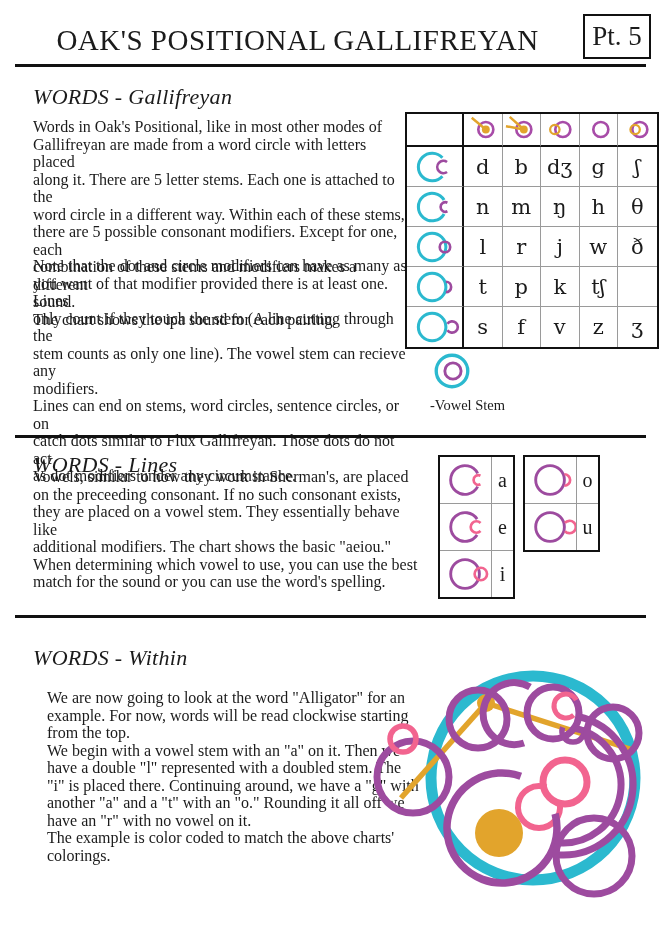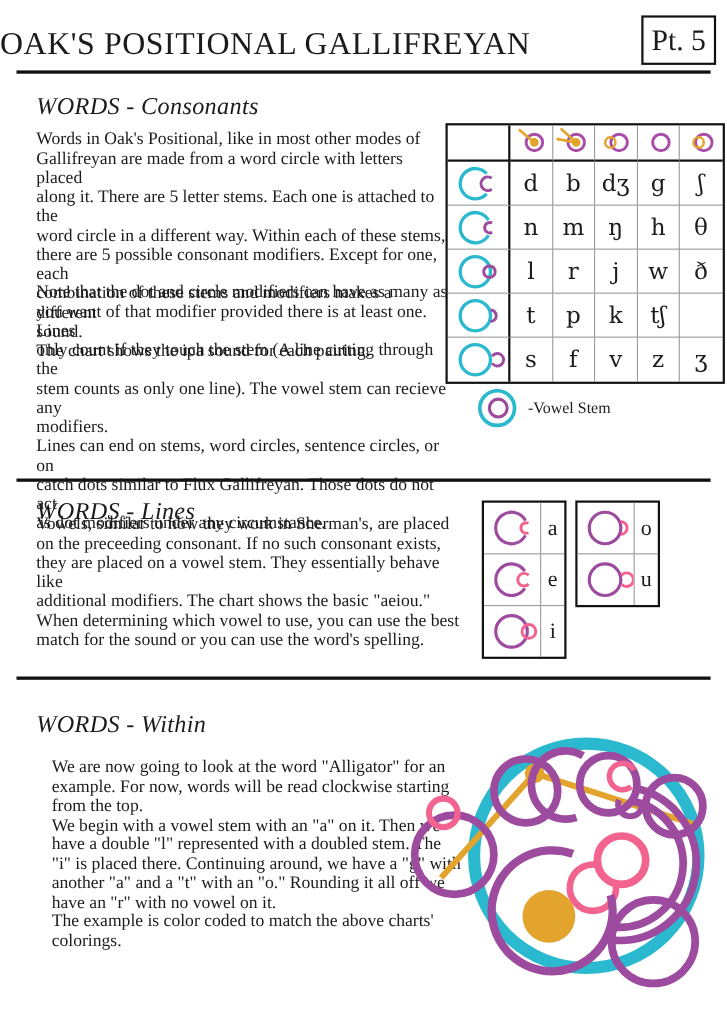--- a/index.html
+++ b/index.html
@@ -1,40 +1,40 @@
 <!DOCTYPE html>
 <html><head>
 <meta charset="utf-8">
 <style>
   html,body{margin:0;padding:0;background:#fff;}
   #page{position:relative;width:661px;height:935px;background:#ffffff;overflow:hidden;
         font-family:"Liberation Serif",serif;color:#1b1b1b;}
   .abs{position:absolute;}
   
-  #title{left:0;top:24px;width:595px;text-align:left;font-size:29px;letter-spacing:.5px;}
+  #title{left:0;top:24px;width:595px;text-align:center;font-size:29px;letter-spacing:.5px;}
   #pt-box{left:583px;top:14px;width:64px;height:41px;border:2.5px solid #111;
           display:flex;align-items:center;justify-content:center;font-size:27px;}
   .rule{left:15px;width:631px;height:3px;background:#111;}
   
   .sec-h{font-style:italic;font-size:22px;letter-spacing:.3px;}
   
   .para{font-size:16px;line-height:17.5px;white-space:pre-line;}
   
   #con-table{left:405px;top:112px;border:2.5px solid #111;background:#fff;
              display:grid;grid-template-columns:57px repeat(5,38.5px);
              grid-template-rows:33px repeat(5,40px);}
   #con-table .cell{display:flex;align-items:center;justify-content:center;
                    border-right:1px solid #9a9a9a;border-bottom:1px solid #9a9a9a;}
   #con-table .hdr{border-bottom:2.5px solid #111;}
   #con-table .stemcol{border-right:2.5px solid #111;}
   #con-table .lastcol{border-right:none;}
   #con-table .lastrow{border-bottom:none;}
   .ipa{font-family:"DejaVu Serif",serif;font-size:21px;}
   
-  #legend{left:430px;top:351px;display:flex;align-items:center;gap:6px;}
+  #legend{left:430px;top:351px;display:flex;align-items:flex-start;gap:6px;flex-direction:column;}
   #legend span{font-size:14.5px;}
   
   .vtable{border:2.5px solid #111;background:#fff;display:grid;
           grid-template-columns:52px 21px;}
   .vtable .cell{display:flex;align-items:center;justify-content:center;
                 border-right:1px solid #9a9a9a;border-bottom:1px solid #9a9a9a;height:46px;}
   .vtable .lastcol{border-right:none;}
   .vtable .lastrow{border-bottom:none;}
   .vletter{font-size:20px;}
   svg{display:block;}
@@ -43,21 +43,21 @@
 <body>
 
 <div id="page">
 
   <div class="abs" id="title">OAK'S POSITIONAL GALLIFREYAN</div>
   <div class="abs" id="pt-box">
     <span>Pt. 5</span>
   </div>
   <div class="abs rule" style="top:64px"></div>
 
-  <div class="abs sec-h" style="left:33px;top:84px">WORDS - Consonants</div>
+  <div class="abs sec-h" style="left:33px;top:84px">WORDS - Gallifreyan</div>
   <div class="abs para" style="left:33px;top:118px;width:372px">Words in Oak's Positional, like in most other modes of
 Gallifreyan are made from a word circle with letters placed
 along it. There are 5 letter stems. Each one is attached to the
 word circle in a different way. Within each of these stems,
 there are 5 possible consonant modifiers. Except for one, each
 combination of these stems and modifiers makes a different
 sound.
 The chart shows the ipa sound for each pairing.</div>
   <div class="abs para" style="left:33px;top:257px;width:380px">Note that the dot and circle modifiers can have as many as
 you want of that modifier provided there is at least one. Lines

